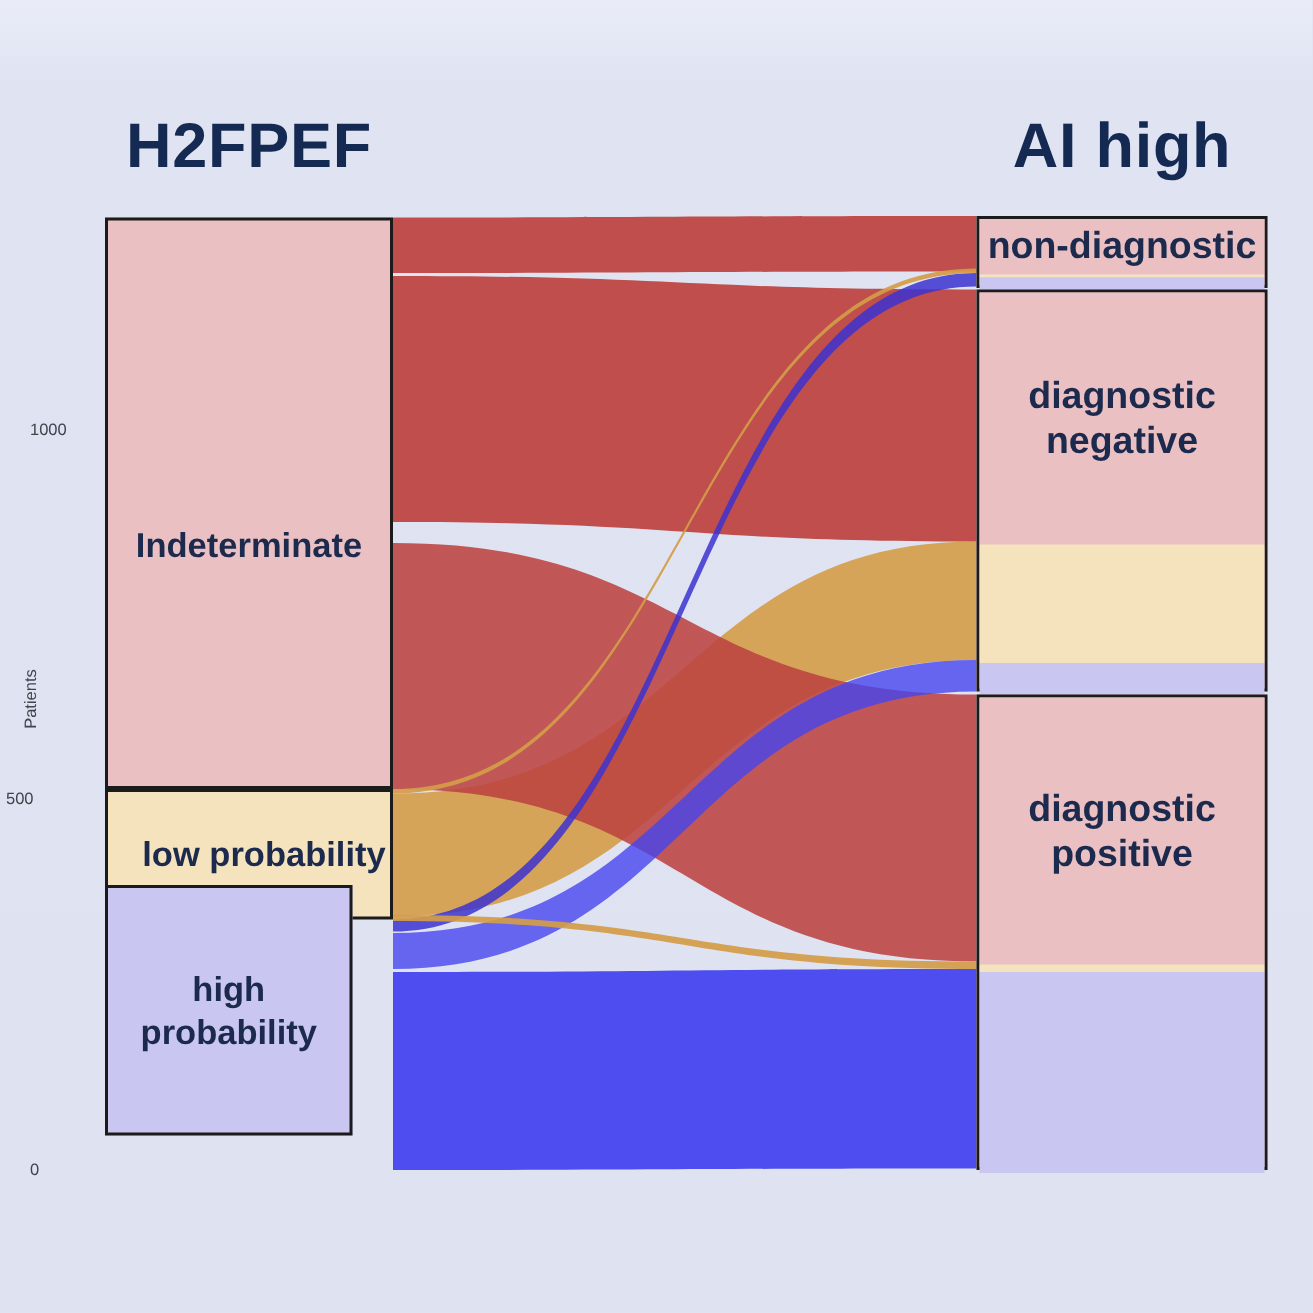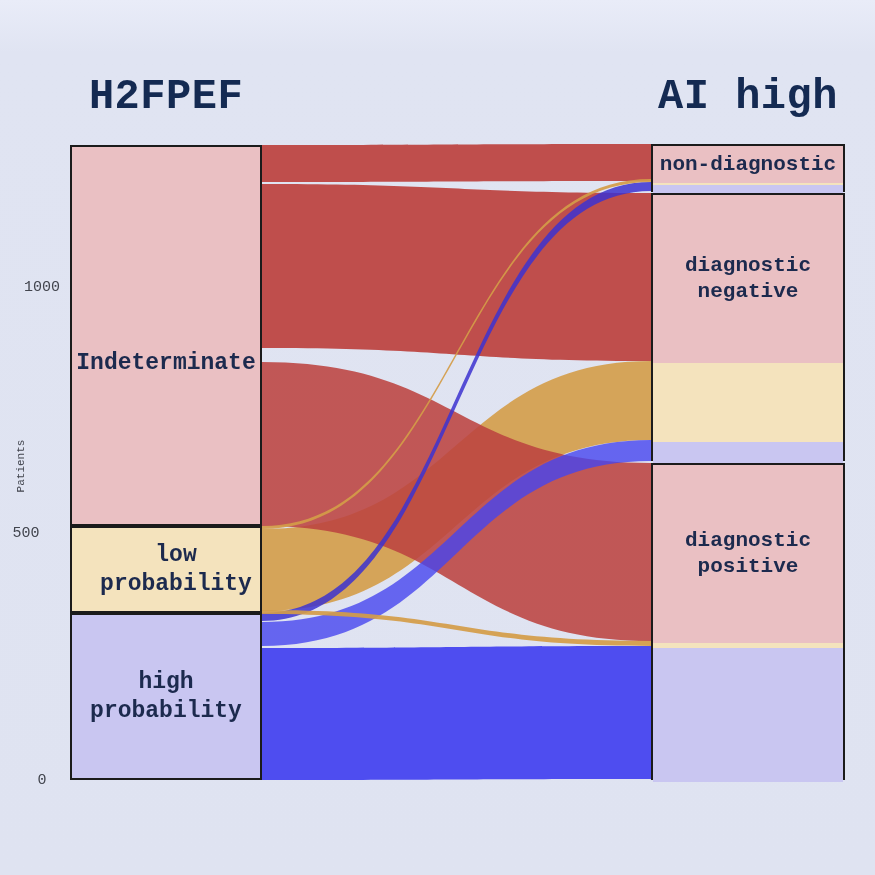--- a/index.html
+++ b/index.html
@@ -1,33 +1,33 @@
 <!DOCTYPE html>
 <html><head>
 <meta charset="utf-8">
 <style>
   html,body{margin:0;padding:0;background:#e0e4f2;}
   .stage{position:relative;width:875px;height:875px;overflow:hidden;
          background:linear-gradient(180deg,#e9ecf8 0%,#e0e4f2 6%,#dfe3f1 100%);
-         font-family:Liberation Mono, monospace;}
+         font-family:Liberation Sans, sans-serif;}
   .title{position:absolute;top:74px;height:46px;line-height:46px;text-align:center;
          font-size:42px;font-weight:700;color:#142a52;letter-spacing:.5px;}
   .title-left{left:60px;width:212px;}
   .title-right{left:641px;width:214px;}
   svg.flows{position:absolute;left:0;top:0;z-index:1;}
   .node{position:absolute;z-index:2;box-sizing:border-box;border:2px solid #1b1b1b;
         display:flex;align-items:center;justify-content:center;}
   .node-label{color:#1c2a4e;font-weight:700;text-align:center;line-height:1.22;
               white-space:pre-line;pointer-events:none;}
   .left-label{font-size:23px;}
-  .right-label{font-size:21px;}
+  .right-label{font-size:25px;}
   .seg{position:absolute;left:0;width:100%;}
   .seg-label-wrap{position:absolute;left:0;width:100%;display:flex;
                   align-items:center;justify-content:center;}
-  .axis-tick{position:absolute;width:44px;text-align:center;font-size:15px;
+  .axis-tick{position:absolute;width:44px;text-align:left;font-size:11px;
              color:#41444d;transform:translateY(-50%);}
   .axis-title{position:absolute;left:-9px;top:460px;font-size:11px;color:#41444d;
               transform:rotate(-90deg);transform-origin:center;width:60px;text-align:center;}
 </style>
 </head>
 <body>
 
 <div class="stage">
 
   <div class="title title-left">H2FPEF</div>
@@ -45,21 +45,21 @@
       <path d="M 262 610 C 456.5 610 456.5 641 651 641 L 651 646 C 456.5 646 456.5 614 262 614 Z" fill="#d49c48" fill-opacity="0.92"></path>
     </svg>
 
   <div>
       <div class="node" style="left: 70px; width: 192px; top: 145px; height: 381px; background: rgb(234, 192, 195);">
         <div class="node-label left-label" style="transform: translateY(28px);">Indeterminate</div>
       </div>
       <div class="node" style="left: 70px; width: 192px; top: 526px; height: 87px; background: rgb(244, 227, 189); padding-left: 20px;">
         <div class="node-label left-label">low probability</div>
       </div>
-      <div class="node" style="left: 70px; width: 192px; top: 613px; height: 167px; background: rgb(201, 198, 241); align-items: center;">
+      <div class="node" style="left: 70px; width: 165px; top: 590px; height: 167px; background: rgb(201, 198, 241); align-items: center;">
         <div class="node-label left-label">high probability</div>
       </div>
       <div class="node" style="left: 651px; width: 194px; top: 144px; height: 48px; background: rgb(234, 192, 195);">
         <div class="seg" style="top: 0px; height: 37px; background: rgb(234, 192, 195);"></div>
         <div class="seg" style="top: 37px; height: 2px; background: rgb(244, 227, 189);"></div>
         <div class="seg" style="top: 39px; height: 9px; background: rgb(201, 198, 241);"></div>
         <div class="seg-label-wrap" style="top: 0px; height: 37px;">
           <div class="node-label right-label">non-diagnostic</div>
         </div>
       </div>

